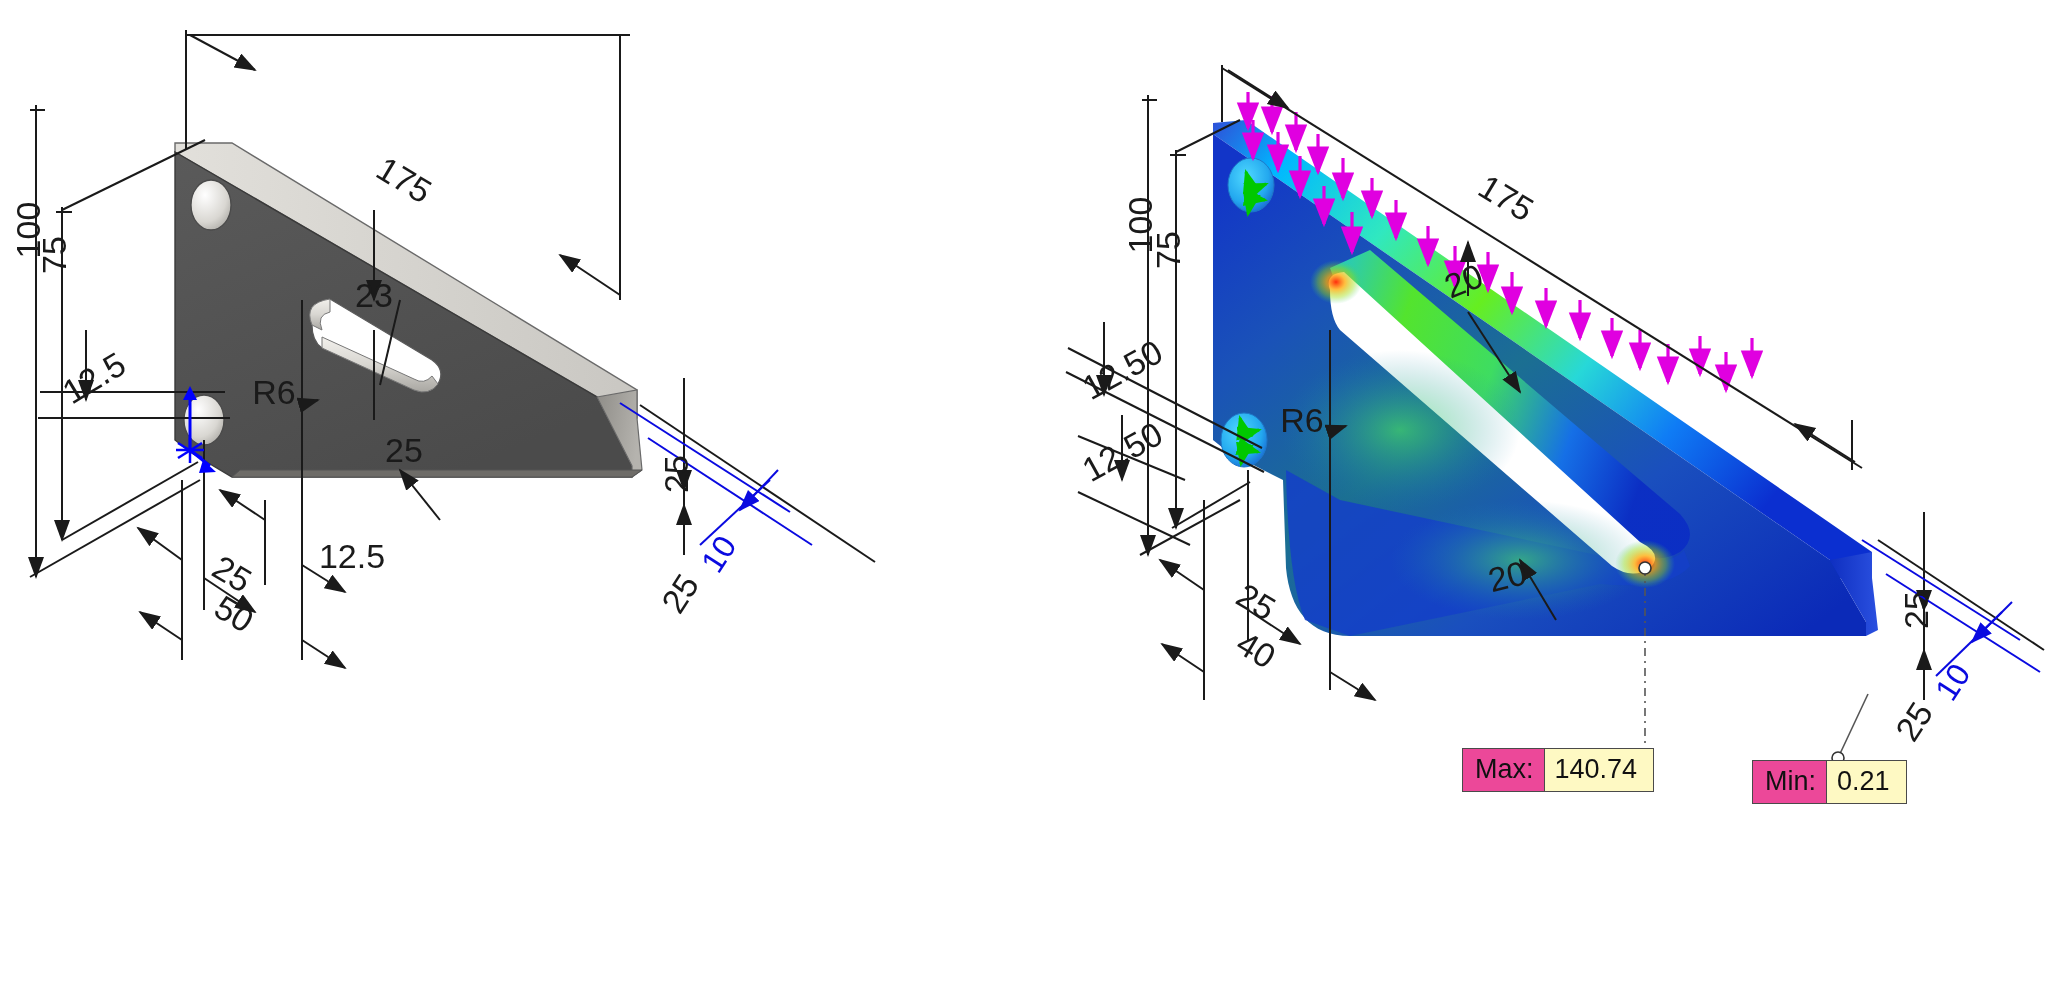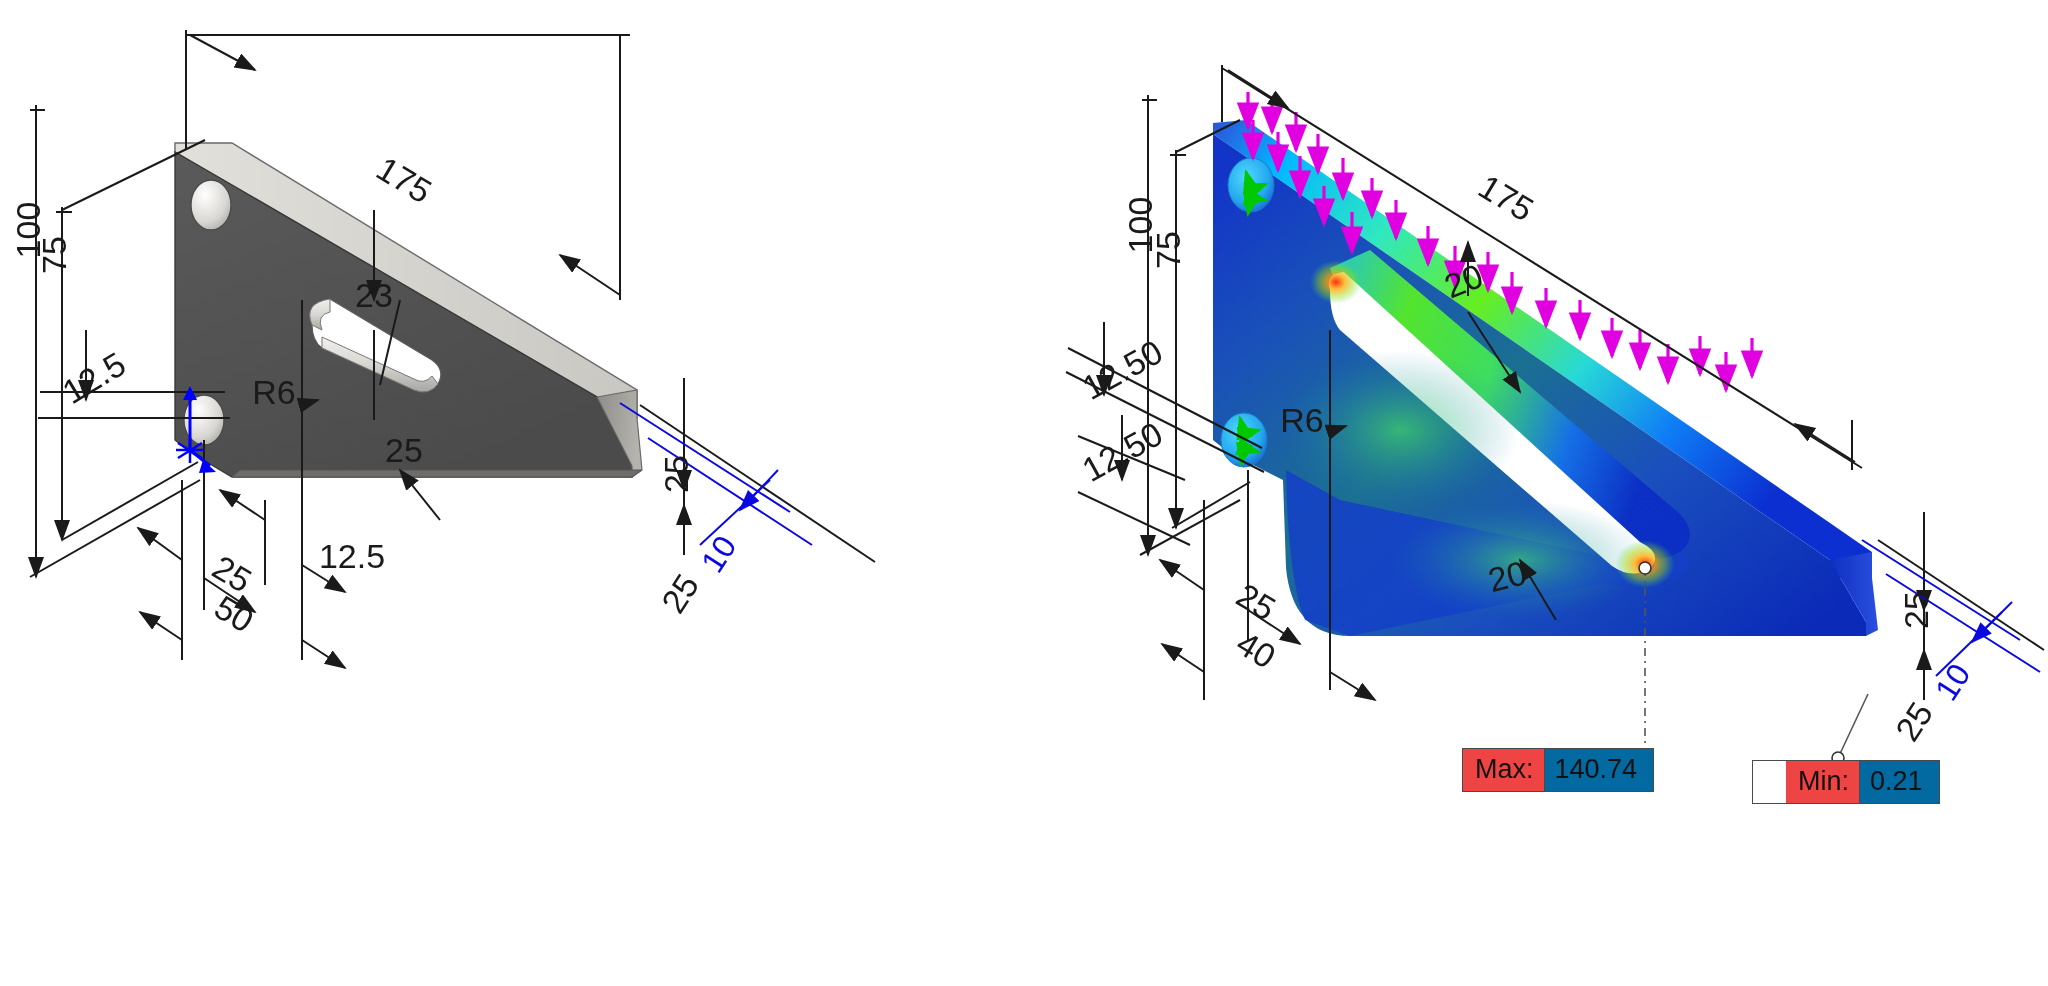--- a/index.html
+++ b/index.html
@@ -3,22 +3,22 @@
 <meta charset="utf-8">
 <style>
   html,body{margin:0;padding:0;background:#ffffff;}
   body{width:2048px;height:986px;font-family:"Liberation Sans",sans-serif;overflow:hidden;}
   #stage{position:relative;width:2048px;height:986px;background:#ffffff;}
   svg.layer{position:absolute;left:0;top:0;width:2048px;height:986px;}
   .dimtext{font-family:"Liberation Sans",sans-serif;font-size:34px;fill:#1a1a1a;}
   .dimtext-blue{font-family:"Liberation Sans",sans-serif;font-size:32px;fill:#0a0ae0;}
   .callout-box{position:absolute;display:flex;align-items:stretch;border:1px solid #4a4a4a;background:#ffffff;
      font-family:"Liberation Sans",sans-serif;font-size:27px;color:#111;line-height:1;}
-  .callout-key{padding:7px 10px 8px 12px;background:#ef4444;border-right:1px solid #4a4a4a;}
-  .callout-val{padding:7px 16px 8px 10px;background:#0369a1;}
+  .callout-key{padding:7px 10px 8px 12px;background:#ec4899;border-right:1px solid #4a4a4a;}
+  .callout-val{padding:7px 16px 8px 10px;background:#fef9c3;}
 </style>
 </head>
 <body>
 
 <div id="stage">
 
   <svg class="layer" viewBox="0 0 2048 986">
     <defs>
       <marker id="ar" markerWidth="12" markerHeight="12" refX="10" refY="4" orient="auto">
         <path d="M0,0 L11,4 L0,8 z" fill="#1a1a1a"></path>
@@ -343,18 +343,18 @@
     <text class="dimtext" x="1928" y="610" transform="rotate(-90 1928 610)" text-anchor="middle">25</text>
     <text class="dimtext-blue" x="1962" y="688" transform="rotate(-57 1962 688)" text-anchor="middle">10</text>
     <text class="dimtext" x="1924" y="728" transform="rotate(-57 1924 728)" text-anchor="middle">25</text>
   </svg>
 
   <div class="callout-box" style="left:1462px;top:748px;">
     <span class="callout-key">Max:</span>
     <span class="callout-val">140.74</span>
   </div>
 
-  <div class="callout-box" style="left:1752px;top:760px;padding-left:33px;">
+  <div class="callout-box" style="left:1752px;top:760px;">
     <span class="callout-key">Min:</span>
     <span class="callout-val">0.21</span>
   </div>
 
 </div>
 
 </body></html>

